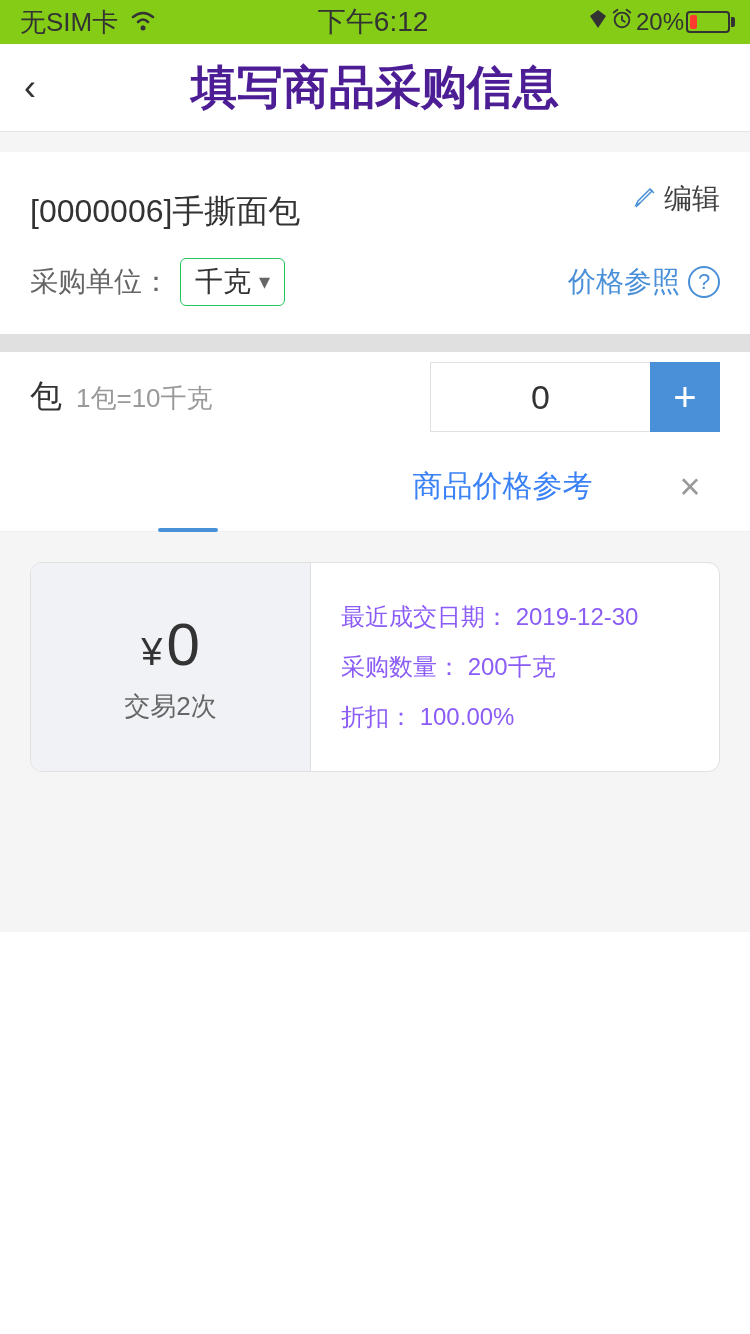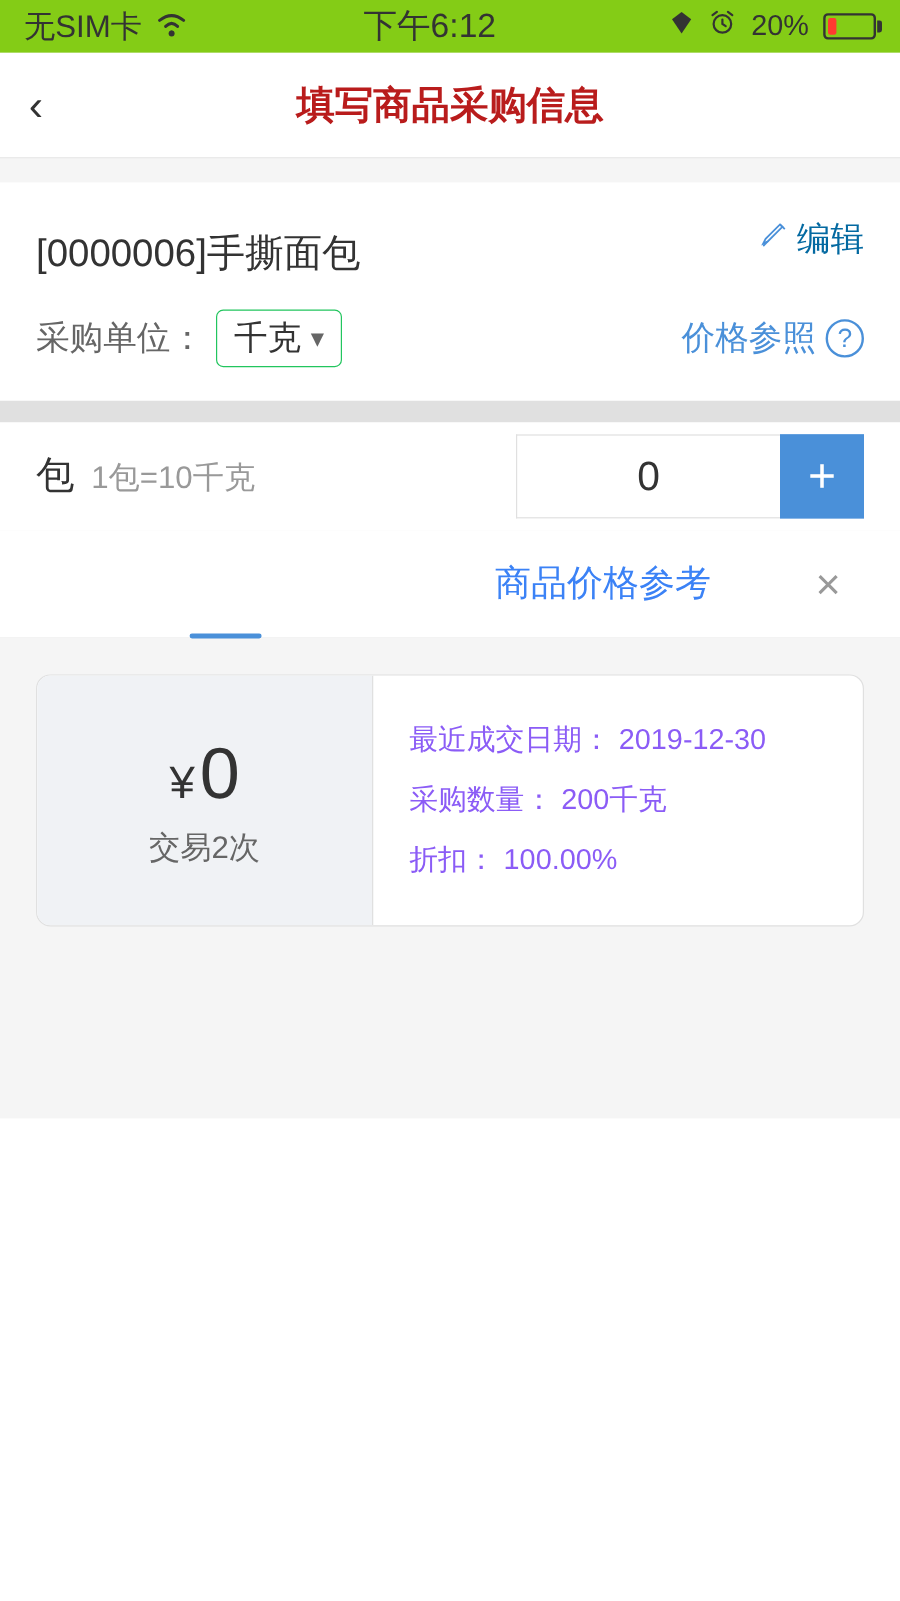--- a/index.html
+++ b/index.html
@@ -31,21 +31,21 @@
       color: #333;
     }
     .status-center {
       font-size: 28px;
       font-weight: 500;
       color: #333;
     }
     .status-right {
       display: flex;
       align-items: center;
-      gap: 12px;
+      gap: 2px;
       font-size: 24px;
       color: #333;
     }
     .battery-icon {
       display: flex;
       align-items: center;
       gap: 4px;
     }
     .battery-bar {
       width: 44px;
@@ -87,23 +87,23 @@
       border-bottom: 1px solid #e5e5e5;
     }
     .nav-back {
       position: absolute;
       left: 24px;
       font-size: 36px;
       color: #333;
       cursor: pointer;
     }
     .nav-title {
-      font-size: 32px;
+      font-size: 46px;
       font-weight: 600;
-      color: #b91c1c;
+      color: #4c1d95;
     }
 
     
     .product-card {
       background: #ffffff;
       padding: 28px 30px;
       margin-top: 20px;
     }
     .product-header {
       display: flex;
@@ -127,23 +127,23 @@
       flex-shrink: 0;
     }
     .product-name {
       font-size: 32px;
       color: #333;
       font-weight: 500;
       padding-top: 10px;
     }
     .edit-btn {
       display: flex;
-      align-items: center;
+      align-items: flex-end;
       gap: 6px;
-      color: #0369a1;
+      color: #404040;
       font-size: 28px;
       cursor: pointer;
     }
     .product-unit-row {
       display: flex;
       align-items: center;
       justify-content: space-between;
     }
     .unit-label {
       font-size: 28px;

